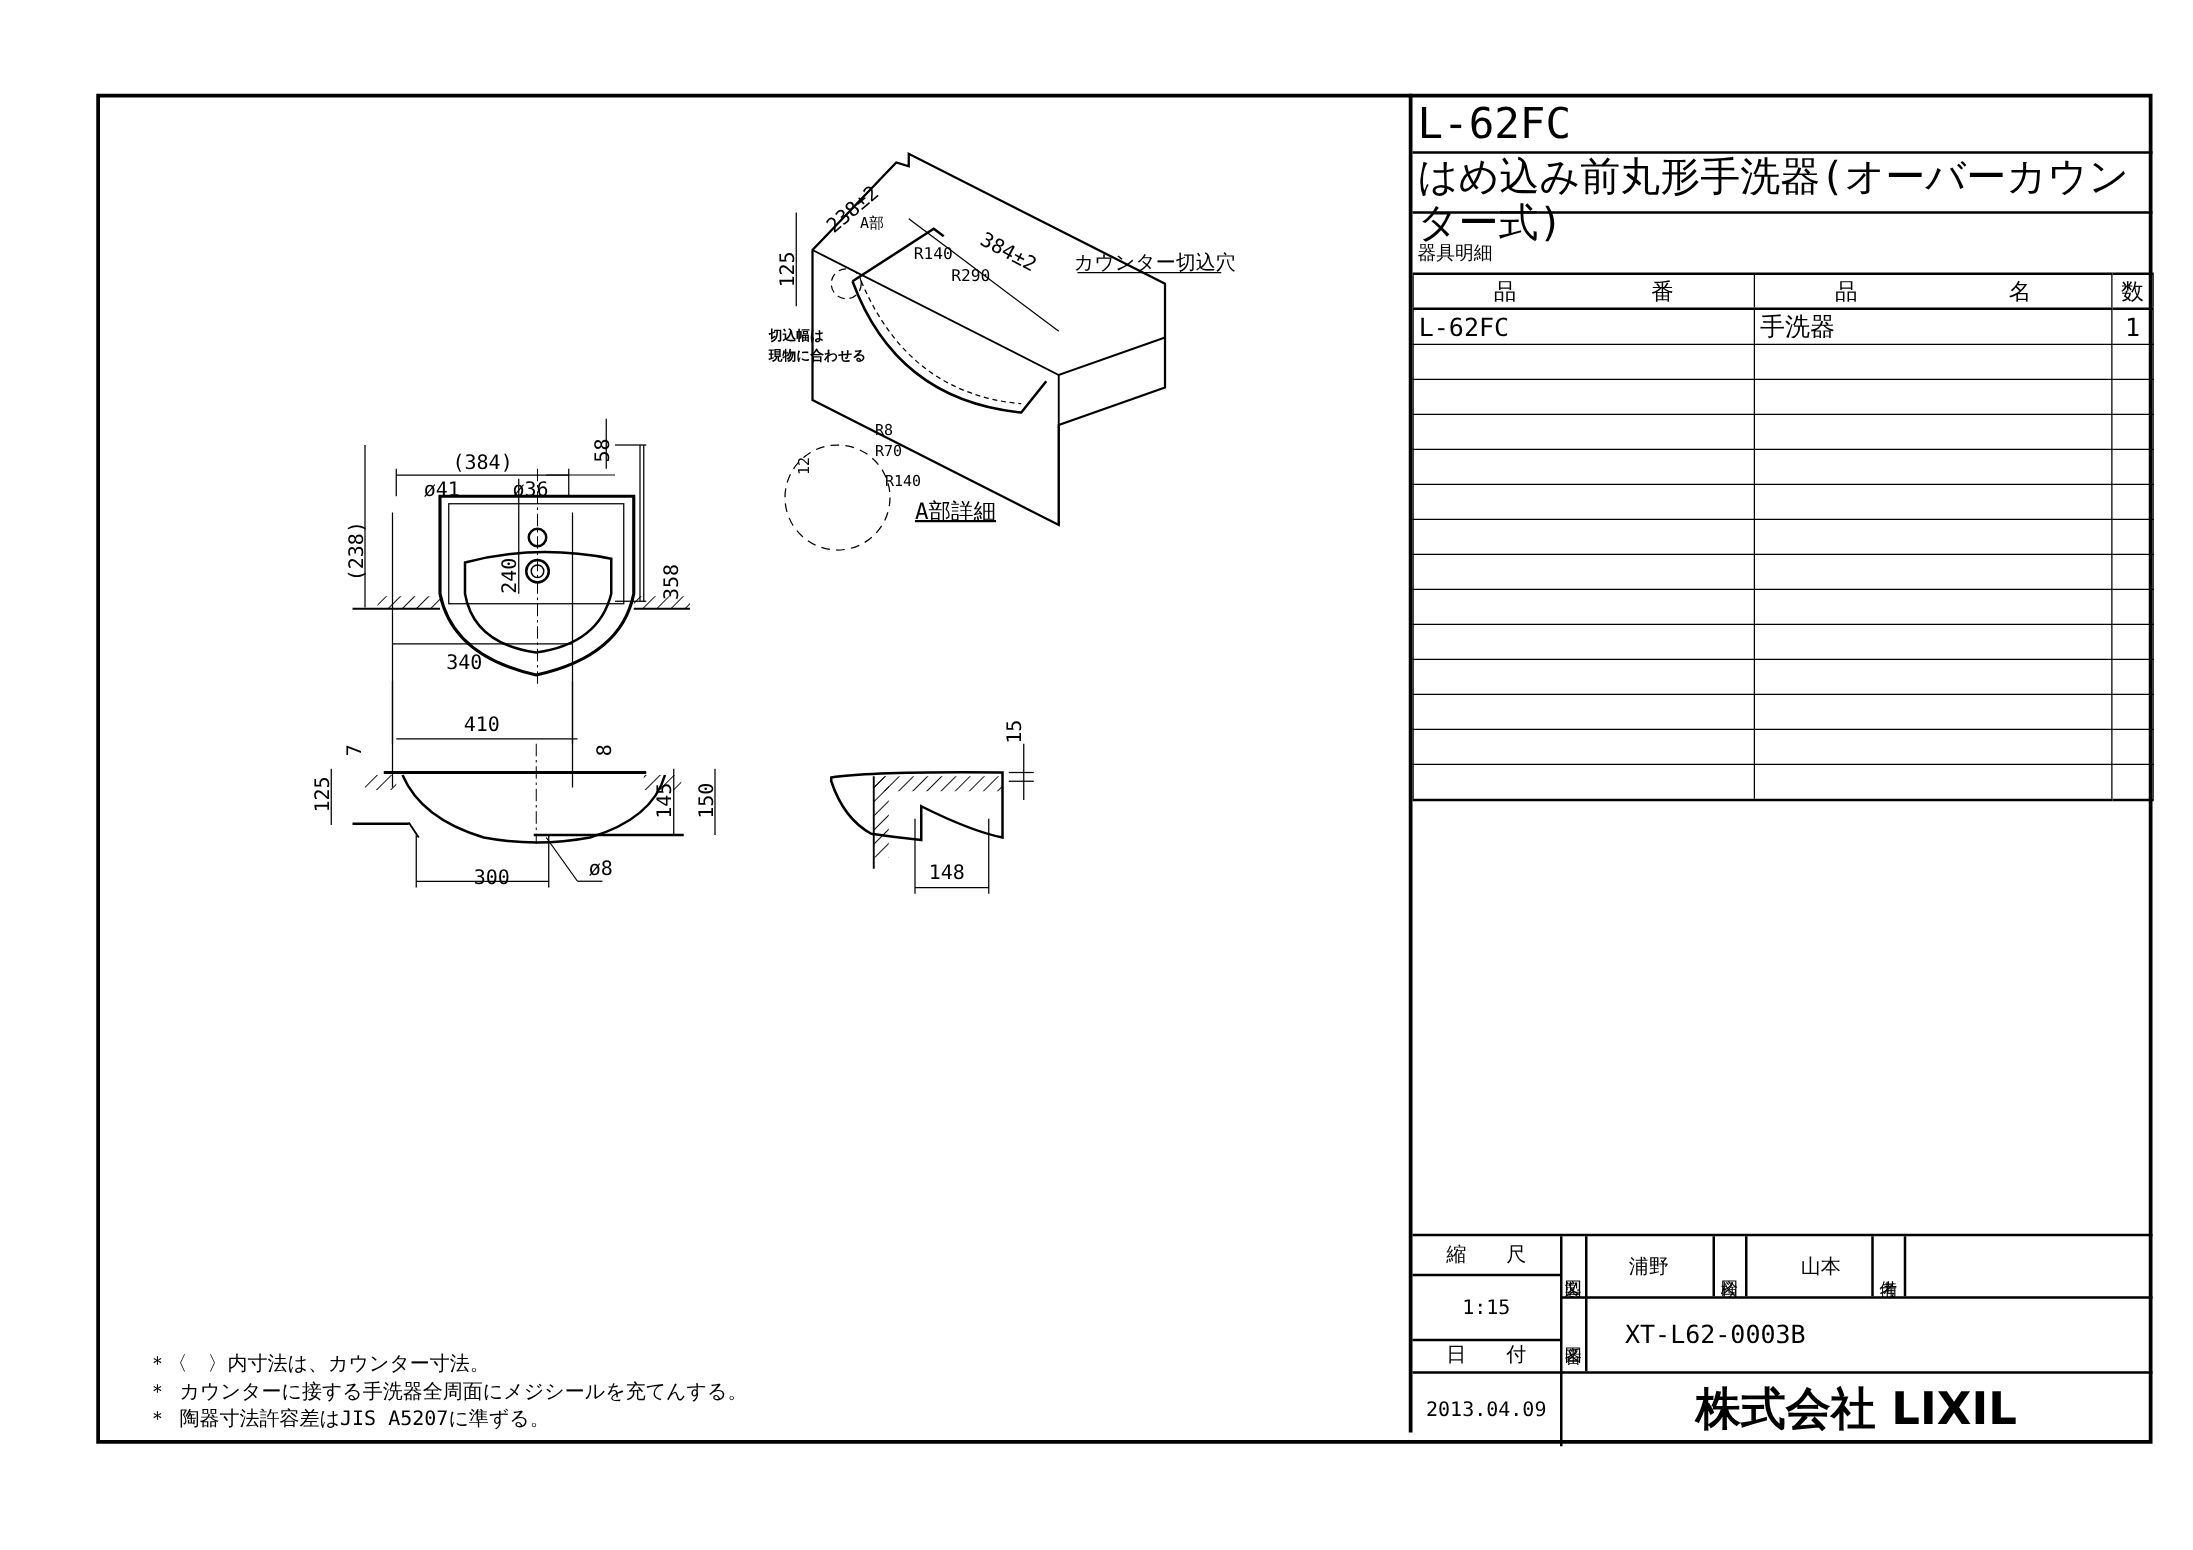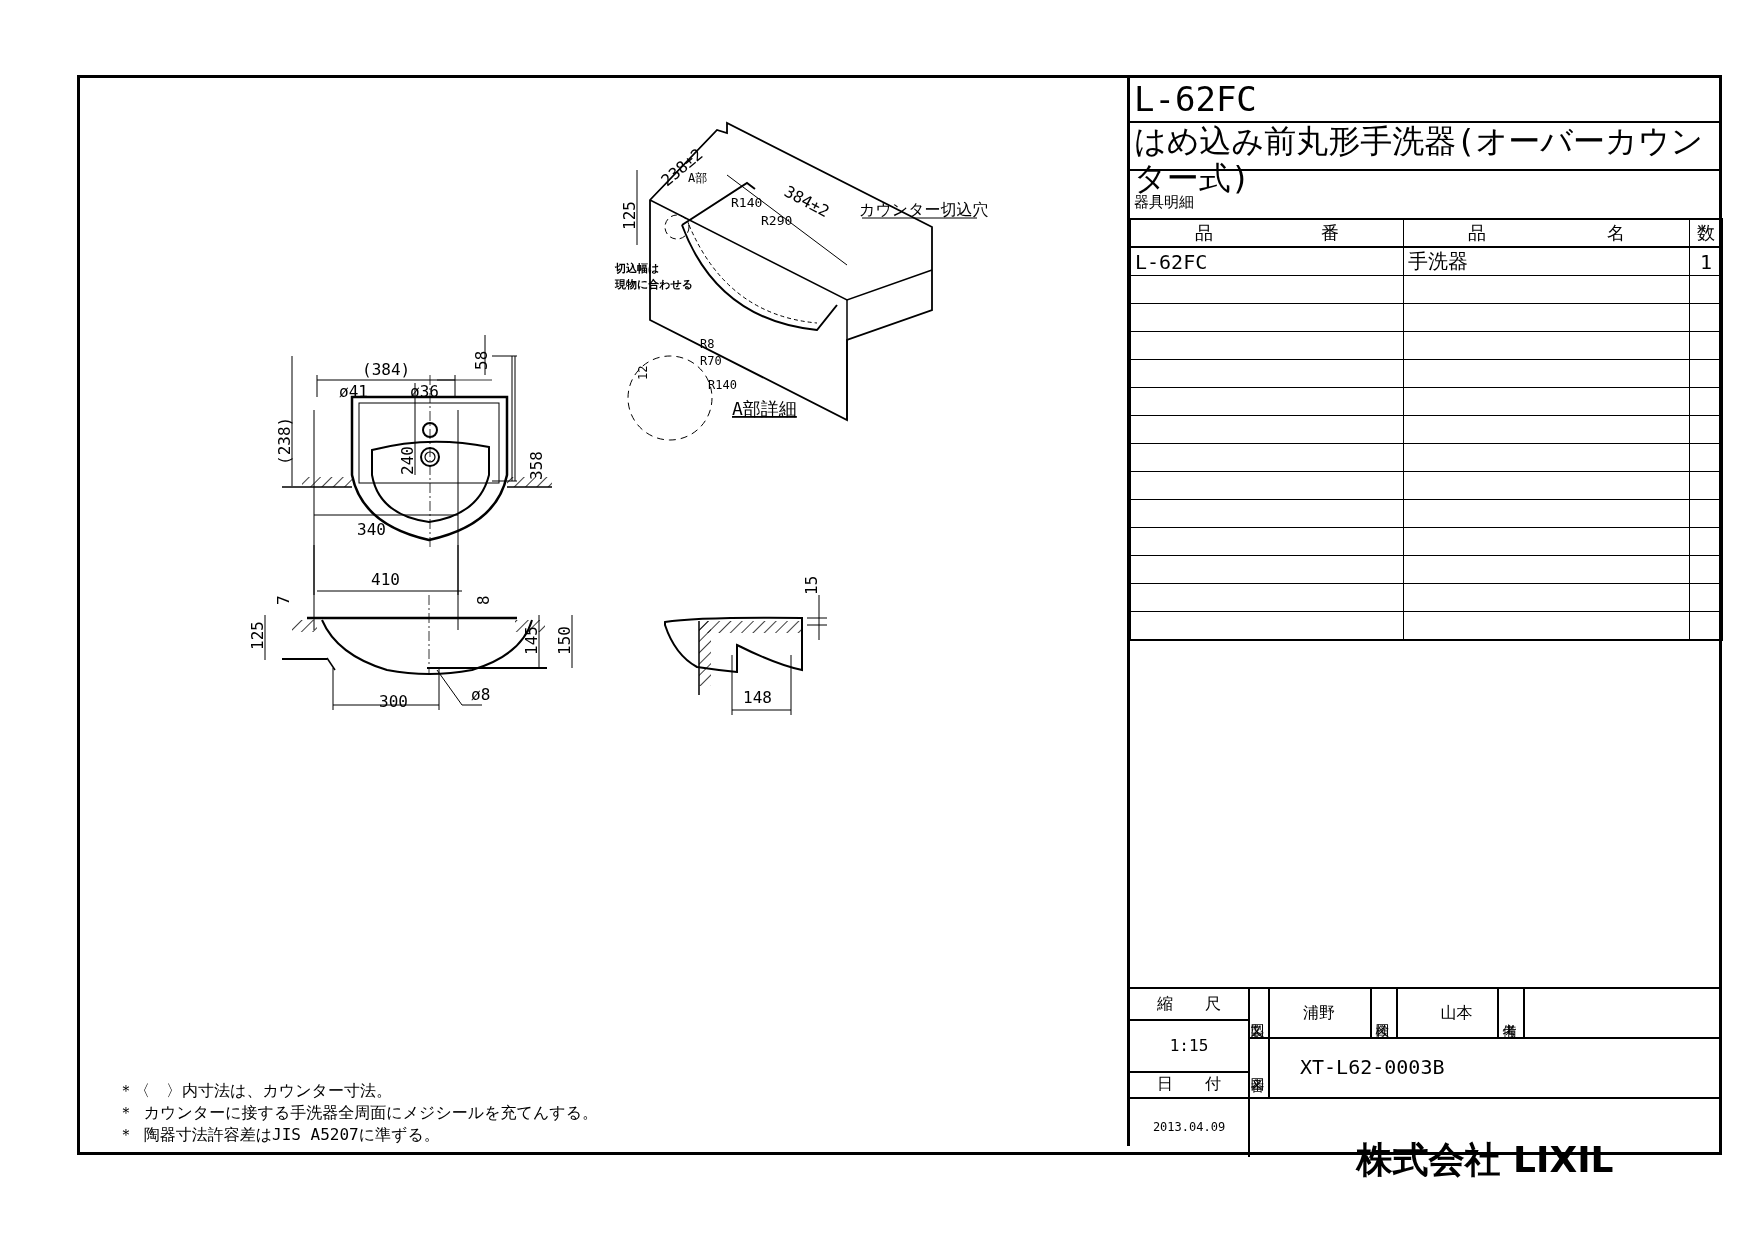--- a/index.html
+++ b/index.html
@@ -297,27 +297,27 @@
     <div class="vline" style="left:393px; top:0; height:48px;"></div>
 
     <div class="hline" style="left:0; width:118px; top:30px;"></div>
     <div class="hline" style="left:118px; width:474px; top:48px;"></div>
     <div class="hline" style="left:0; width:118px; top:82px;"></div>
     <div class="hline" style="left:0; width:592px; top:108px;"></div>
 
     <div class="cell" style="left:0; top:0; width:118px; height:30px; justify-content:space-around;">縮　　尺</div>
     <div class="cell" style="left:0; top:30px; width:118px; height:52px; font-size:16px;">1:15</div>
     <div class="cell" style="left:0; top:82px; width:118px; height:26px;">日　　付</div>
-    <div class="cell" style="left:0; top:108px; width:118px; height:60px; font-size:12px;">2013.04.09</div>
+    <div class="cell" style="left:0; top:108px; width:118px; height:60px; font-size:16px;">2013.04.09</div>
 
     <div class="cell" style="left:118px; top:0; width:20px; height:48px; writing-mode:vertical-rl; font-size:14px;">製図</div>
     <div class="cell" style="left:138px; top:0; width:102px; height:48px;">浦野</div>
     <div class="cell" style="left:240px; top:0; width:26px; height:48px; writing-mode:vertical-rl; font-size:14px;">検図</div>
     <div class="cell" style="left:266px; top:0; width:101px; height:48px;padding-left:20px;">山本</div>
     <div class="cell" style="left:367px; top:0; width:26px; height:48px; writing-mode:vertical-rl; font-size:14px;">備考</div>
     <div class="cell" style="left:393px; top:0; width:199px; height:48px;"></div>
 
     <div class="cell" style="left:118px; top:48px; width:20px; height:60px; writing-mode:vertical-rl; font-size:14px;">図番</div>
     <div class="cell" style="left:140px; top:48px; width:452px; height:60px; justify-content:flex-start; font-size:20px;padding-left:30px;">XT-L62-0003B</div>
 
-    <div class="cell lixil" style="left:118px; top:108px; width:474px; height:60px;margin-top:33px;">株式会社 LIXIL</div>
+    <div class="cell lixil" style="left:118px; top:108px; width:474px; height:60px;">株式会社 LIXIL</div>
   </div>
 </div>
 
 </body></html>

